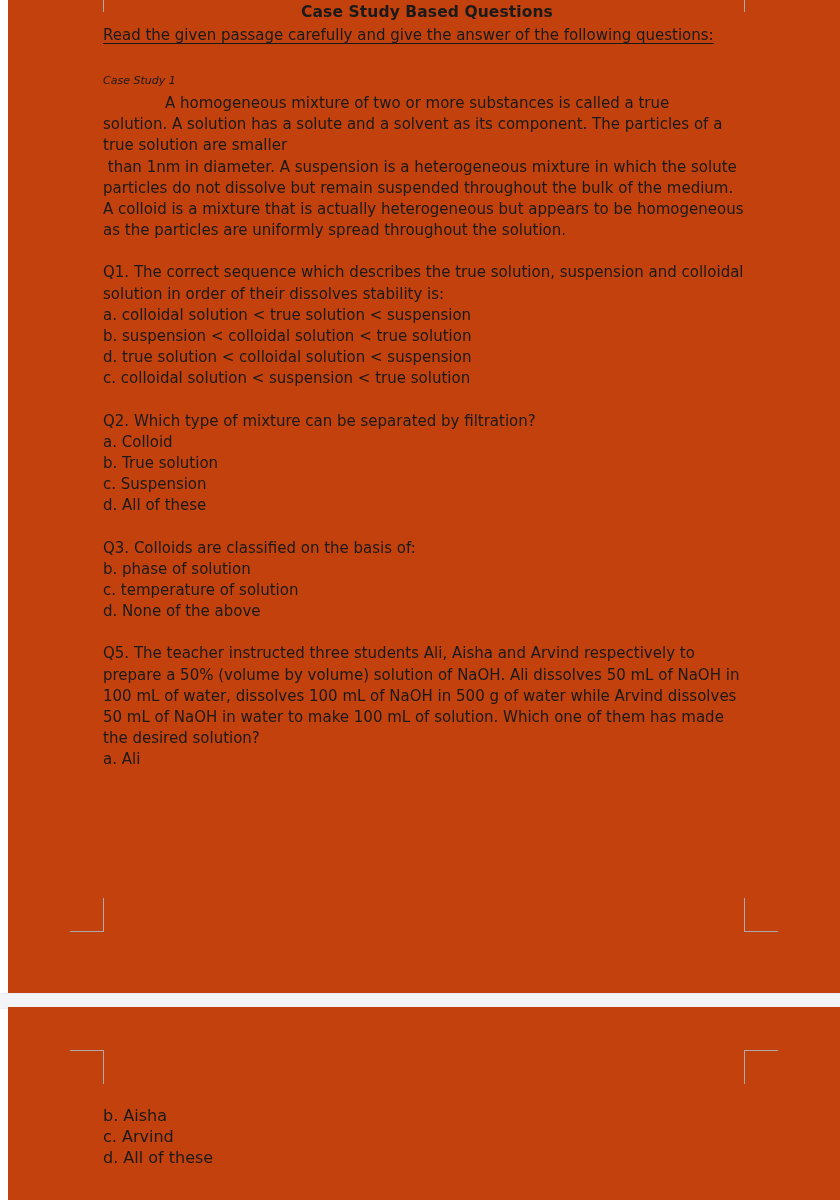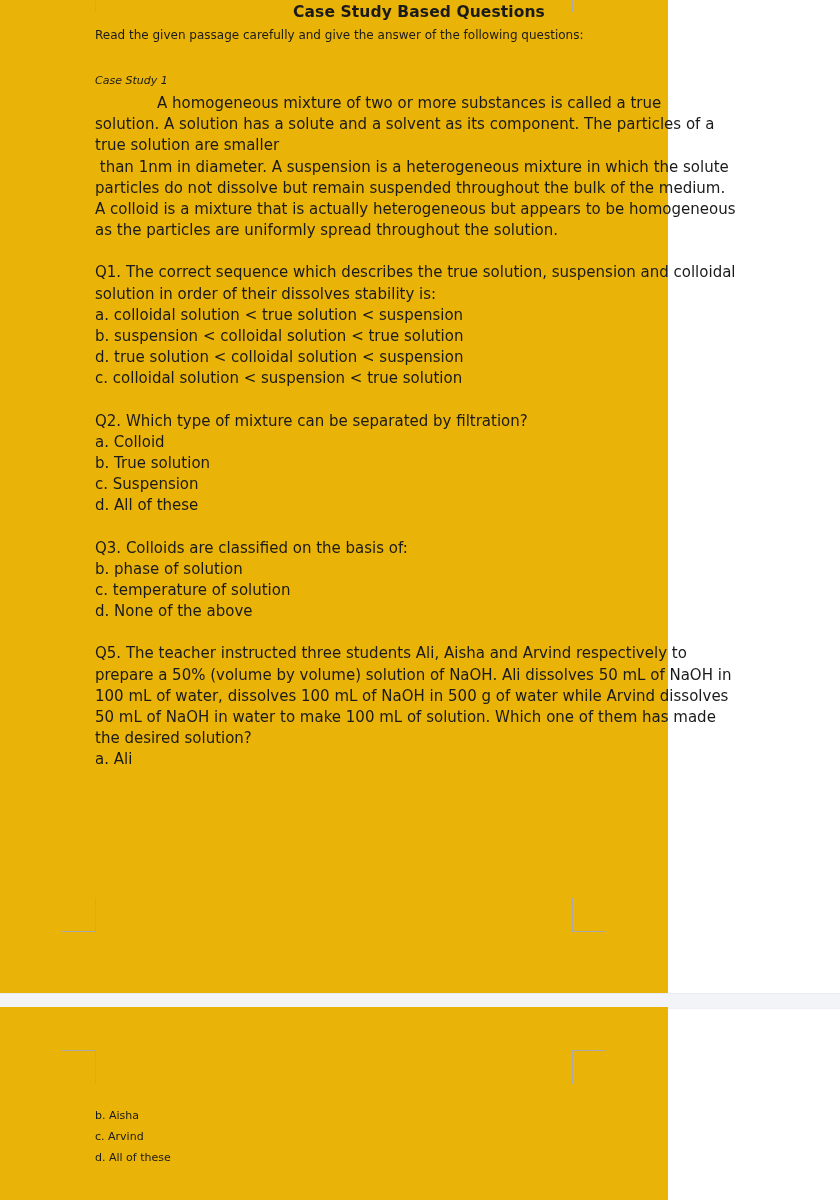--- a/index.html
+++ b/index.html
@@ -14,23 +14,23 @@
     position: relative;
     overflow: hidden;
     font-family: "DejaVu Sans", "Liberation Sans", sans-serif;
     color: #1a1a1a;
     -webkit-font-smoothing: antialiased;
   }
 
   
   .sheet {
     position: absolute;
-    left: 0;
-    width: 668px;
-    background: #eab308;
+    left: 8px;
+    width: 832px;
+    background: #c2410c;
   }
   #page-1 { top: 0; height: 993px; }
   #page-gap {
     position: absolute;
     left: 0;
     top: 993px;
     width: 840px;
     height: 14px;
     background: #f2f4f8;
     border-top: 1px solid #e8ebf1;
@@ -79,23 +79,24 @@
 
   .doc-title {
     text-align: center;
     font-weight: bold;
     font-size: 15.5px;
     line-height: 20px;
     margin: 2px 0 0 0;
     letter-spacing: 0.1px;
   }
   .doc-subtitle {
-    font-size: 12px;
+    font-size: 15px;
     line-height: 21px;
     margin: 3px 0 0 0;
+    text-decoration: underline;
     text-underline-offset: 3px;
   }
   .case-label {
     font-style: italic;
     font-size: 11px;
     line-height: 21px;
     margin: 24px 0 0 0;
   }
   .passage {
     font-size: 15px;
@@ -109,21 +110,21 @@
     font-size: 15px;
     line-height: 21.2px;
     margin: 0;
   }
   .q-options { margin: 0; padding: 0; list-style: none; }
   .q-option {
     font-size: 15px;
     line-height: 21.2px;
   }
   .continued-options { margin: 0; padding: 0; list-style: none; }
-  .continued-options .q-option { font-size: 11px; line-height: 21.2px; }
+  .continued-options .q-option { font-size: 16px; line-height: 21.2px; }
 </style>
 </head>
 <body>
 
 <div class="sheet" id="page-1">
 
   <div class="crop-mark cm-tl" style="top:-22px; left:62px;"></div>
   <div class="crop-mark cm-tr" style="top:-22px; right:62px;"></div>
   <div class="crop-mark cm-bl" style="bottom:61px; left:62px;"></div>
   <div class="crop-mark cm-br" style="bottom:61px; right:62px;"></div>

